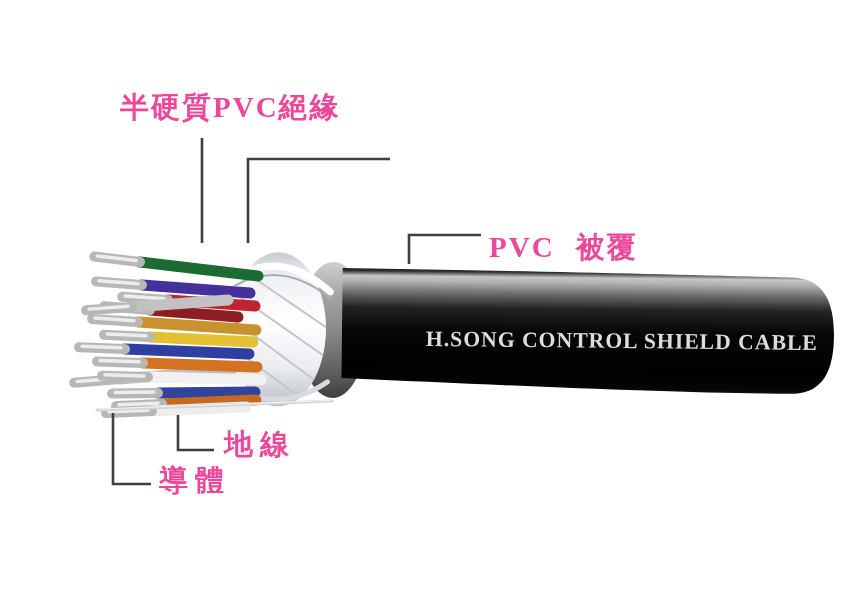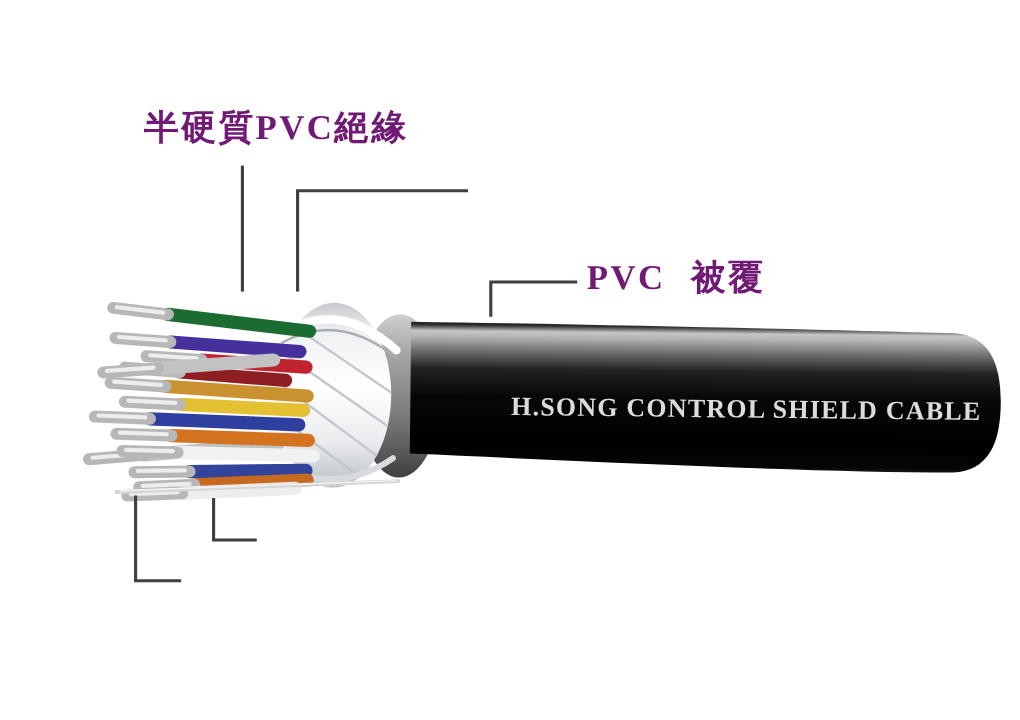--- a/index.html
+++ b/index.html
@@ -2,21 +2,21 @@
 <html><head>
 <meta charset="utf-8">
 <style>
   html,body{margin:0;padding:0;background:#ffffff;}
   .stage{
     position:relative;width:850px;height:600px;background:#ffffff;
     overflow:hidden;font-family:"Liberation Serif","DejaVu Serif",serif;
   }
   .stage svg{position:absolute;left:0;top:0;}
   .lbl{
-    position:absolute;font-weight:700;font-size:29px;color:#701a75;
+    position:absolute;font-weight:700;font-size:29px;color:#ec4899;
     white-space:nowrap;line-height:1.1;
     font-family:"Liberation Serif","DejaVu Serif",serif;
   }
   .leader{stroke:#3f3f3f;stroke-width:2.6;fill:none;}
   .cable-print{
     font-family:"Liberation Serif","DejaVu Serif",serif;
     font-weight:700;font-size:22px;fill:#dcdcdc;letter-spacing:1px;
   }
 </style>
 </head>
@@ -139,16 +139,18 @@
       <path class="leader" d="M390,159 L248,159 L248,243" stroke="#3f3f3f"></path>
       <path class="leader" d="M481,235 L409,235 L409,264" stroke="#3f3f3f"></path>
       <path class="leader" d="M178,415 L178,450 L214,450" stroke="#3f3f3f"></path>
       <path class="leader" d="M113,413 L113,484 L151,484" stroke="#3f3f3f"></path>
     </g>
   </svg>
 
   <div class="lbl" style="left:120px;top:92px;letter-spacing:2px">半硬質PVC絕緣</div>
 
 
-  <div class="lbl" style="left:489px;top:217px;letter-spacing:2px;word-spacing:12px">PVC 被覆</div>
+  <div class="lbl" style="left:489px;top:232px;letter-spacing:2px;word-spacing:12px">PVC 被覆</div>
 
+  <div class="lbl" style="left:224px;top:429px;letter-spacing:7px">地線</div>
 
+  <div class="lbl" style="left:159px;top:465px;letter-spacing:7px">導體</div>
 </div>
 
 </body></html>

